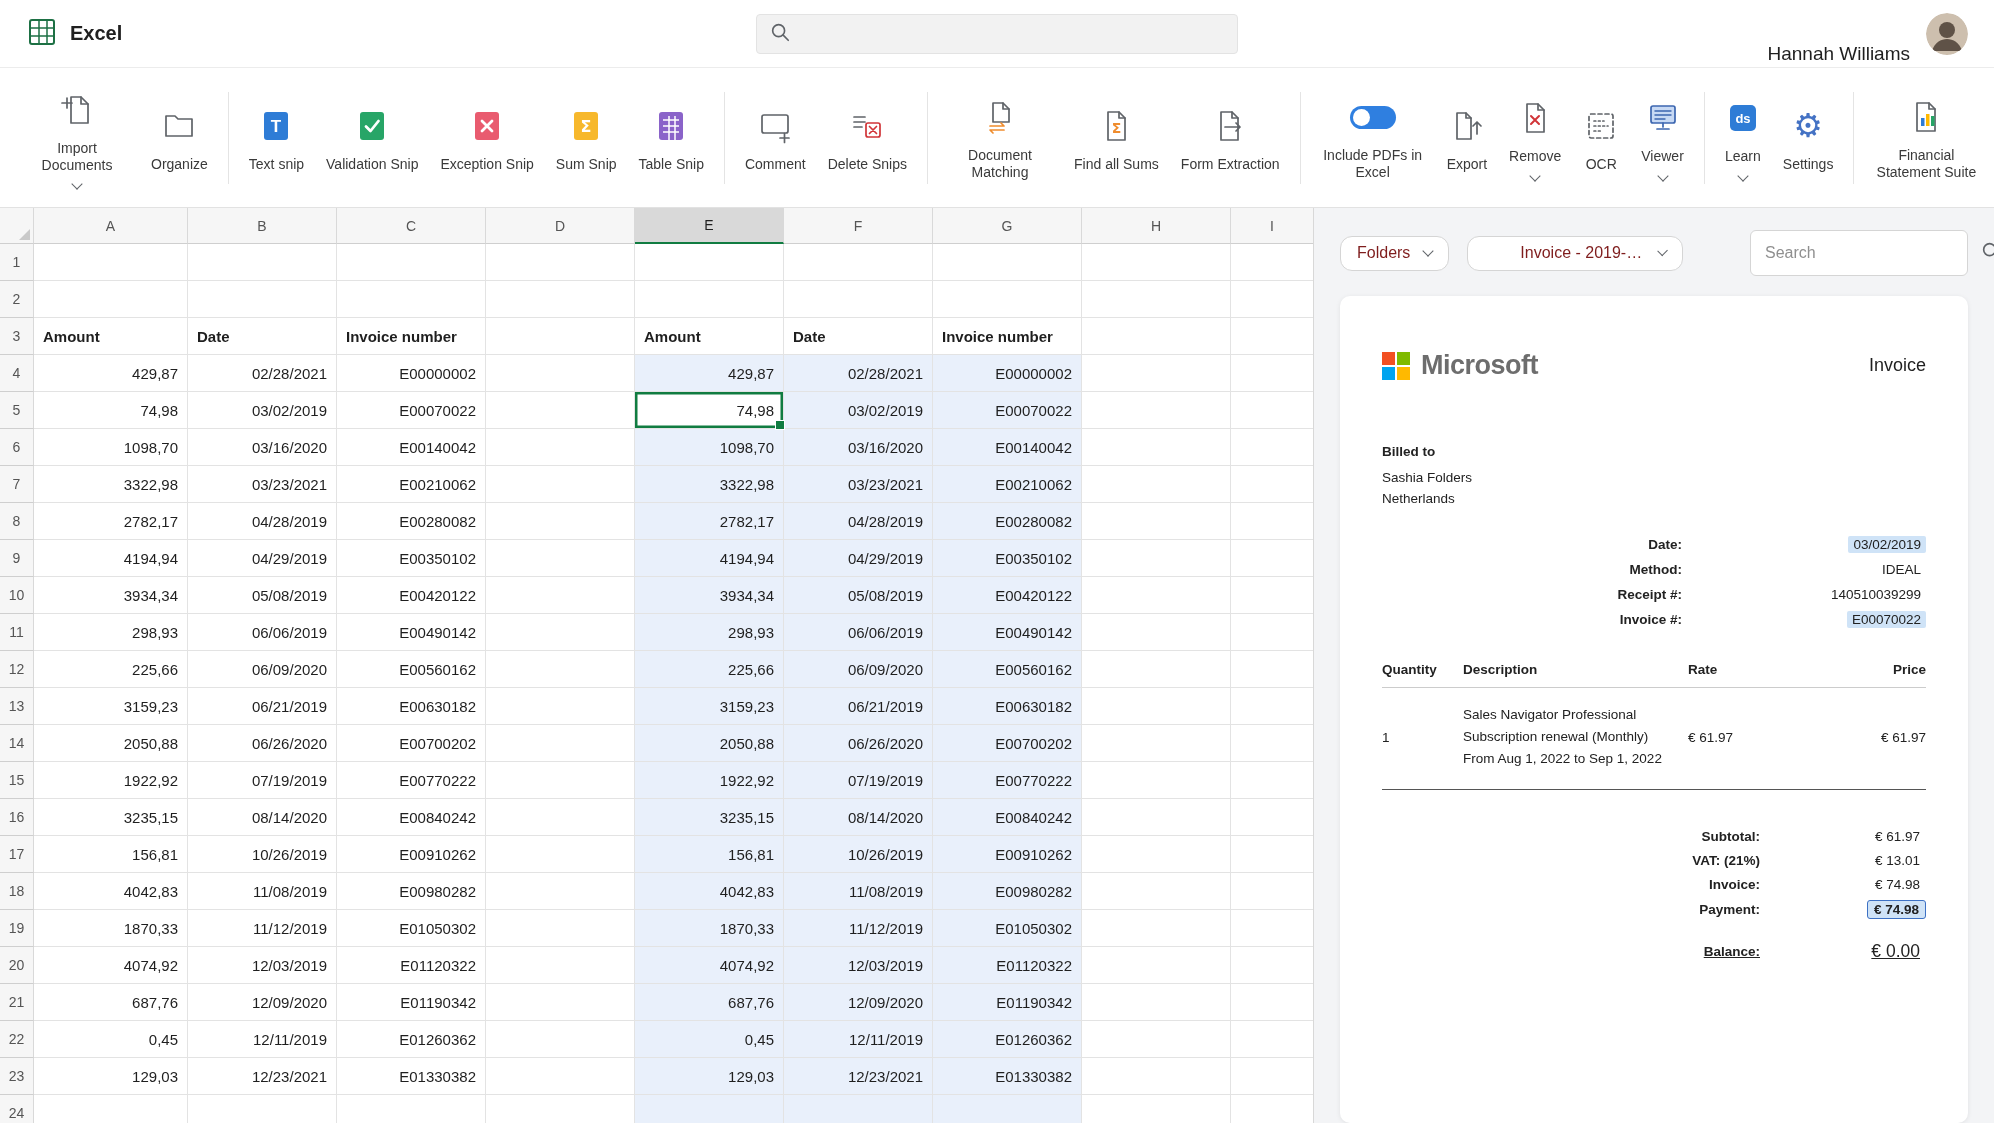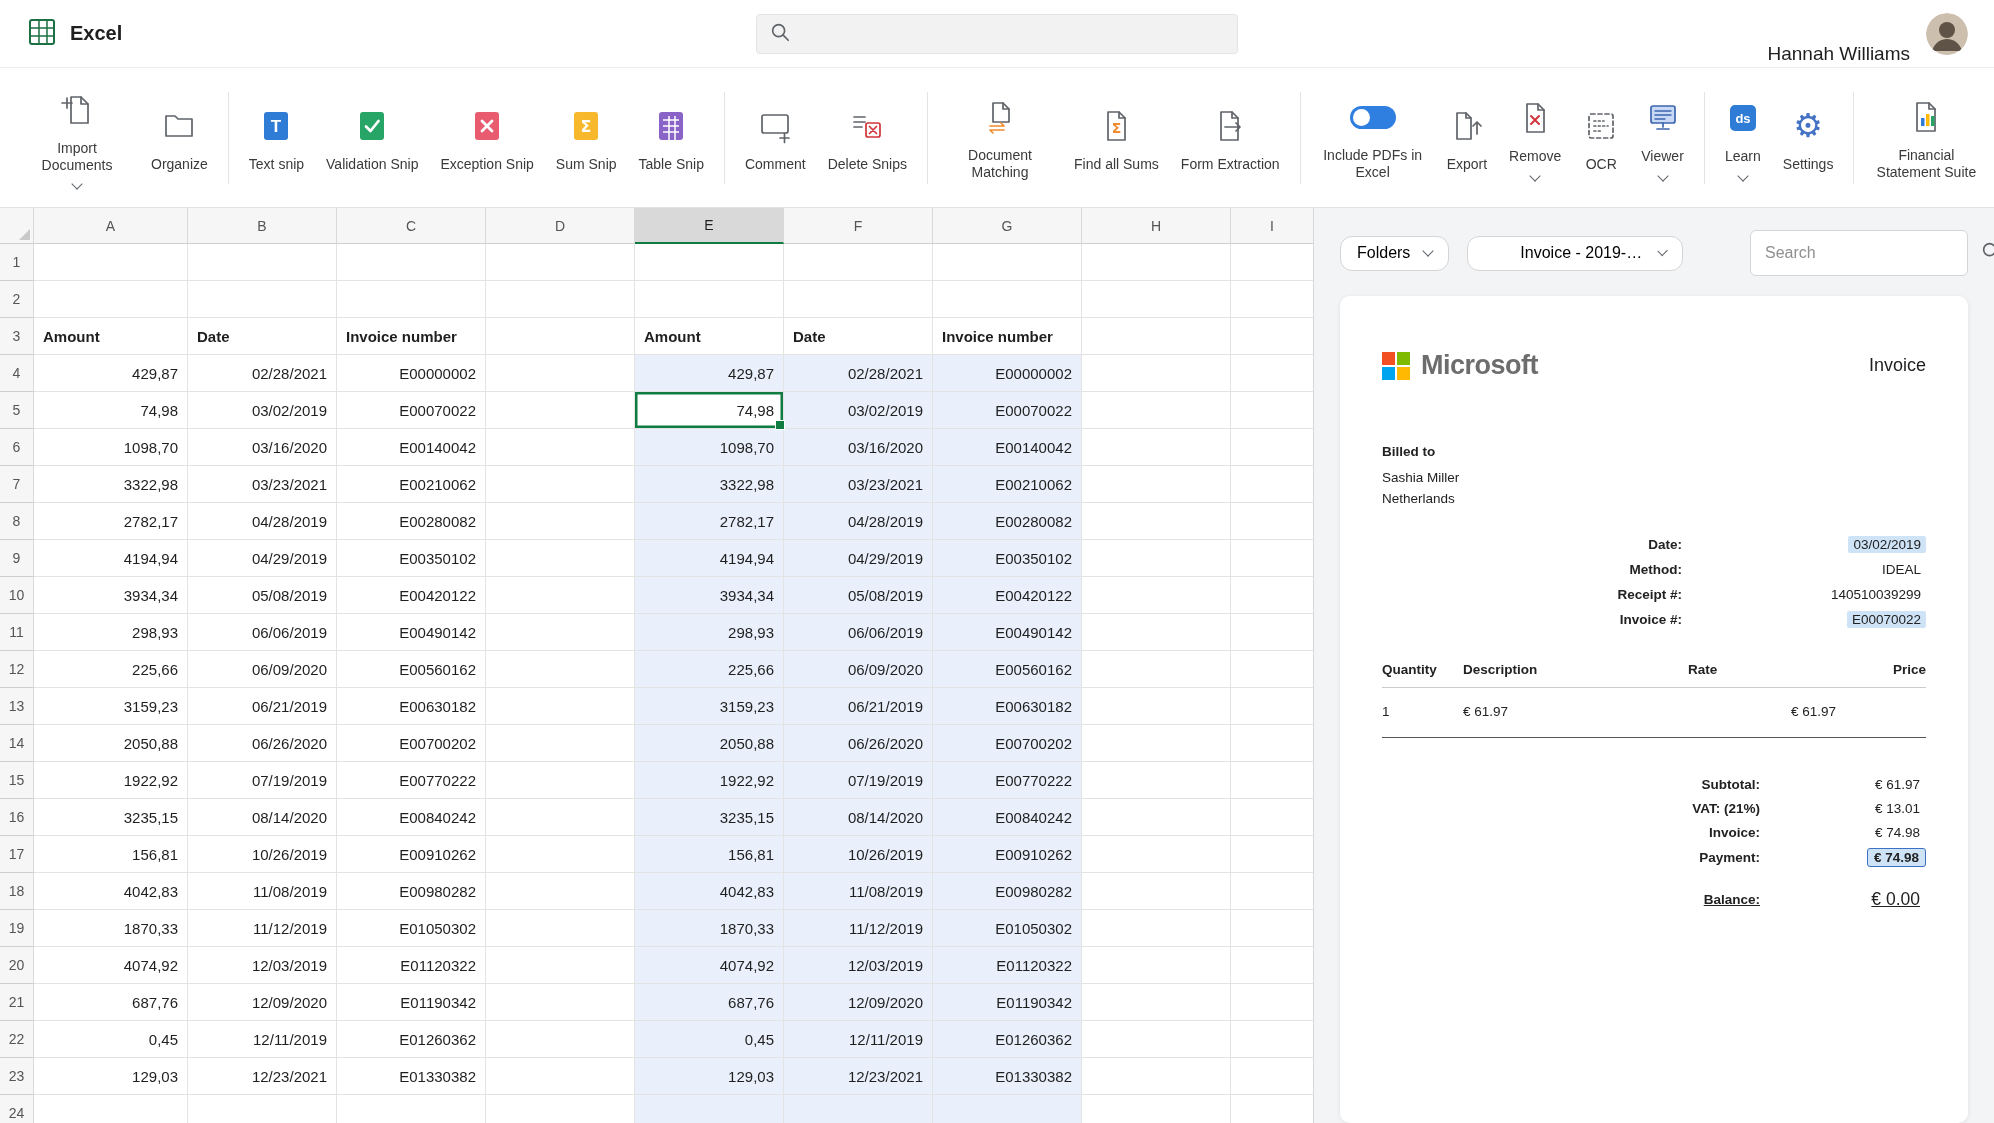--- a/index.html
+++ b/index.html
@@ -44,21 +44,21 @@
   .colhead.sel { background:#d9d9d9; color:#1f1f1f; font-weight:500; border-bottom:2.5px solid var(--accent-green,#107c41); }
   .cell.hdr { font-weight:700; padding-left:9px; }
   .cell.val { justify-content:flex-end; padding-right:9px; font-weight:500; }
   .cell.hl { background:var(--highlight-blue,#e9f0fb); }
   .cell.active { background:#fff; position:relative; overflow:visible; box-shadow:inset 0 0 0 2.5px var(--accent-green,#107c41); z-index:2; }
   .cell.active:after { content:''; position:absolute; right:-2px; bottom:-2px; width:8px; height:8px; background:var(--accent-green,#107c41); border:1.5px solid #fff; }
 
   
   .panel { flex:1; background:#f3f4f6; padding:22px 26px 0; display:flex; flex-direction:column; overflow:hidden; }
   .panel-controls { display:flex; align-items:center; gap:18px; flex:none; }
-  .dd { height:35px; background:#fff; border:1px solid #d5d5d5; border-radius:12px; display:inline-flex; align-items:center; gap:14px; padding:0 16px; font-size:16px; color:#000000; }
+  .dd { height:35px; background:#fff; border:1px solid #d5d5d5; border-radius:12px; display:inline-flex; align-items:center; gap:14px; padding:0 16px; font-size:16px; color:#7f1d1d; }
   .dd .chev { margin-top:-4px; }
   .dd-file { width:216px; justify-content:space-between; }
   .dd-file .dd-txt { overflow:hidden; text-overflow:ellipsis; white-space:nowrap;margin-left:36px; }
   .panel-search { margin-left:auto; width:218px; height:46px; background:#fff; border:1px solid #d5d5d5; border-radius:6px; display:flex; align-items:center; padding:0 14px; gap:8px; }
   .panel-search input { flex:1; font-size:16px; color:#333; }
   .panel-search input::placeholder { color:#8f8f8f; }
 
   
   .invoice-card { margin-top:20px; background:#fff; border-radius:10px; box-shadow:0 1px 5px rgba(0,0,0,.08); flex:1; padding:54px 42px 30px; overflow:hidden; }
   .inv-head { display:flex; align-items:center; justify-content:space-between; }
@@ -613,21 +613,21 @@
                 <span class="msq b"></span>
                 <span class="msq y"></span>
             </span>
             <span class="ms-text">Microsoft</span>
           </div>
           <span class="inv-title">Invoice</span>
         </div>
 
         <div class="billed">
           <div class="b-label">Billed to</div>
-          <div>Sashia Miller</div>
+          <div>Sashia Folders</div>
           <div>Netherlands</div>
         </div>
 
         <div class="meta" id="inv-meta">
             <div class="meta-row">
               <span class="meta-label">Date:</span>
               <span class="meta-value">
                 <span class="mv hl">03/02/2019</span>
               </span>
             </div>
@@ -654,20 +654,25 @@
         <div class="items">
           <div class="items-head">
             <span>Quantity</span>
             <span>Description</span>
             <span>Rate</span>
             <span class="h-price">Price</span>
           </div>
           <div id="inv-items">
               <div class="item-row">
                 <span class="item-qty">1</span>
+                <div class="item-desc">
+                  <div>Sales Navigator Professional</div>
+                  <div>Subscription renewal (Monthly)</div>
+                  <div>From Aug 1, 2022 to Sep 1, 2022</div>
+                </div>
                 <span class="item-rate">€ 61.97</span>
                 <span class="item-price">€ 61.97</span>
               </div>
             </div>
         </div>
 
         <div class="totals" id="inv-totals">
             <div class="total-row">
               <span class="total-label">Subtotal:</span>
               <span class="total-value">

